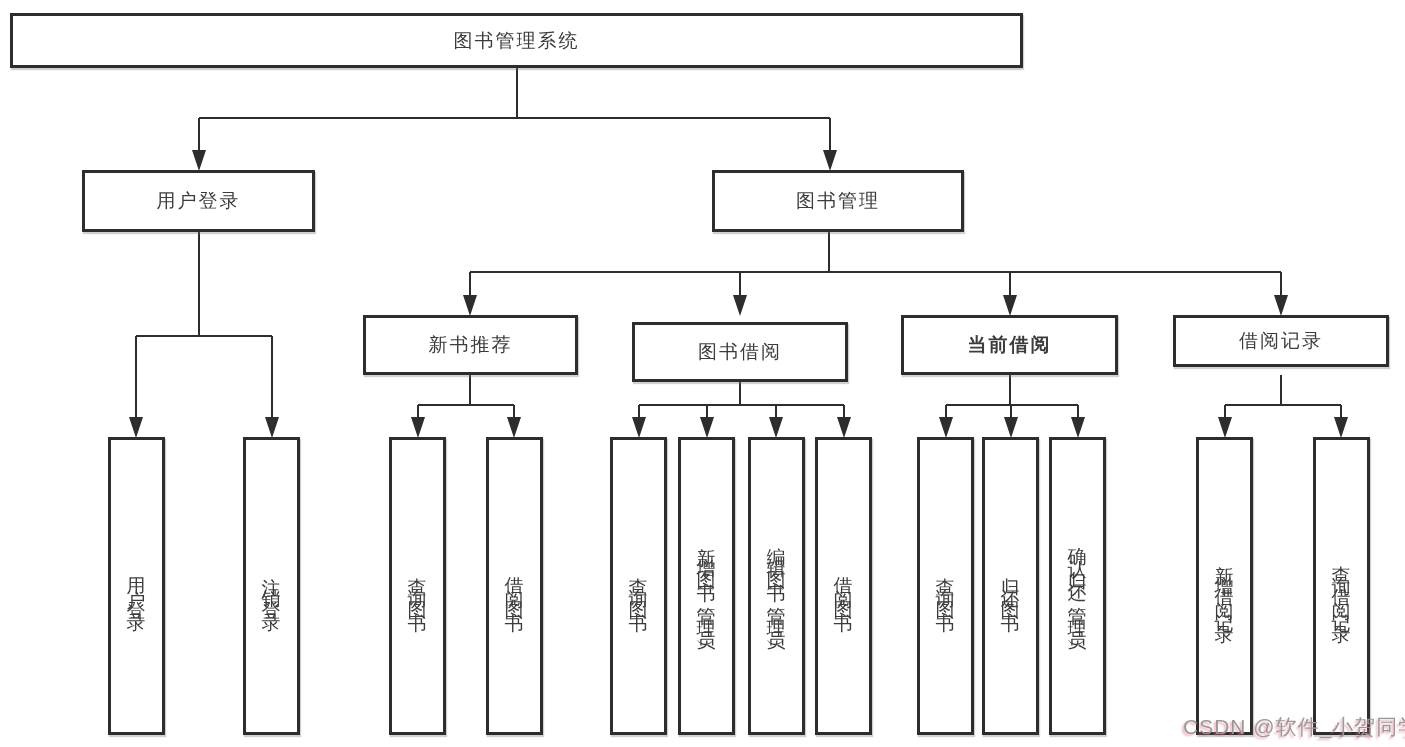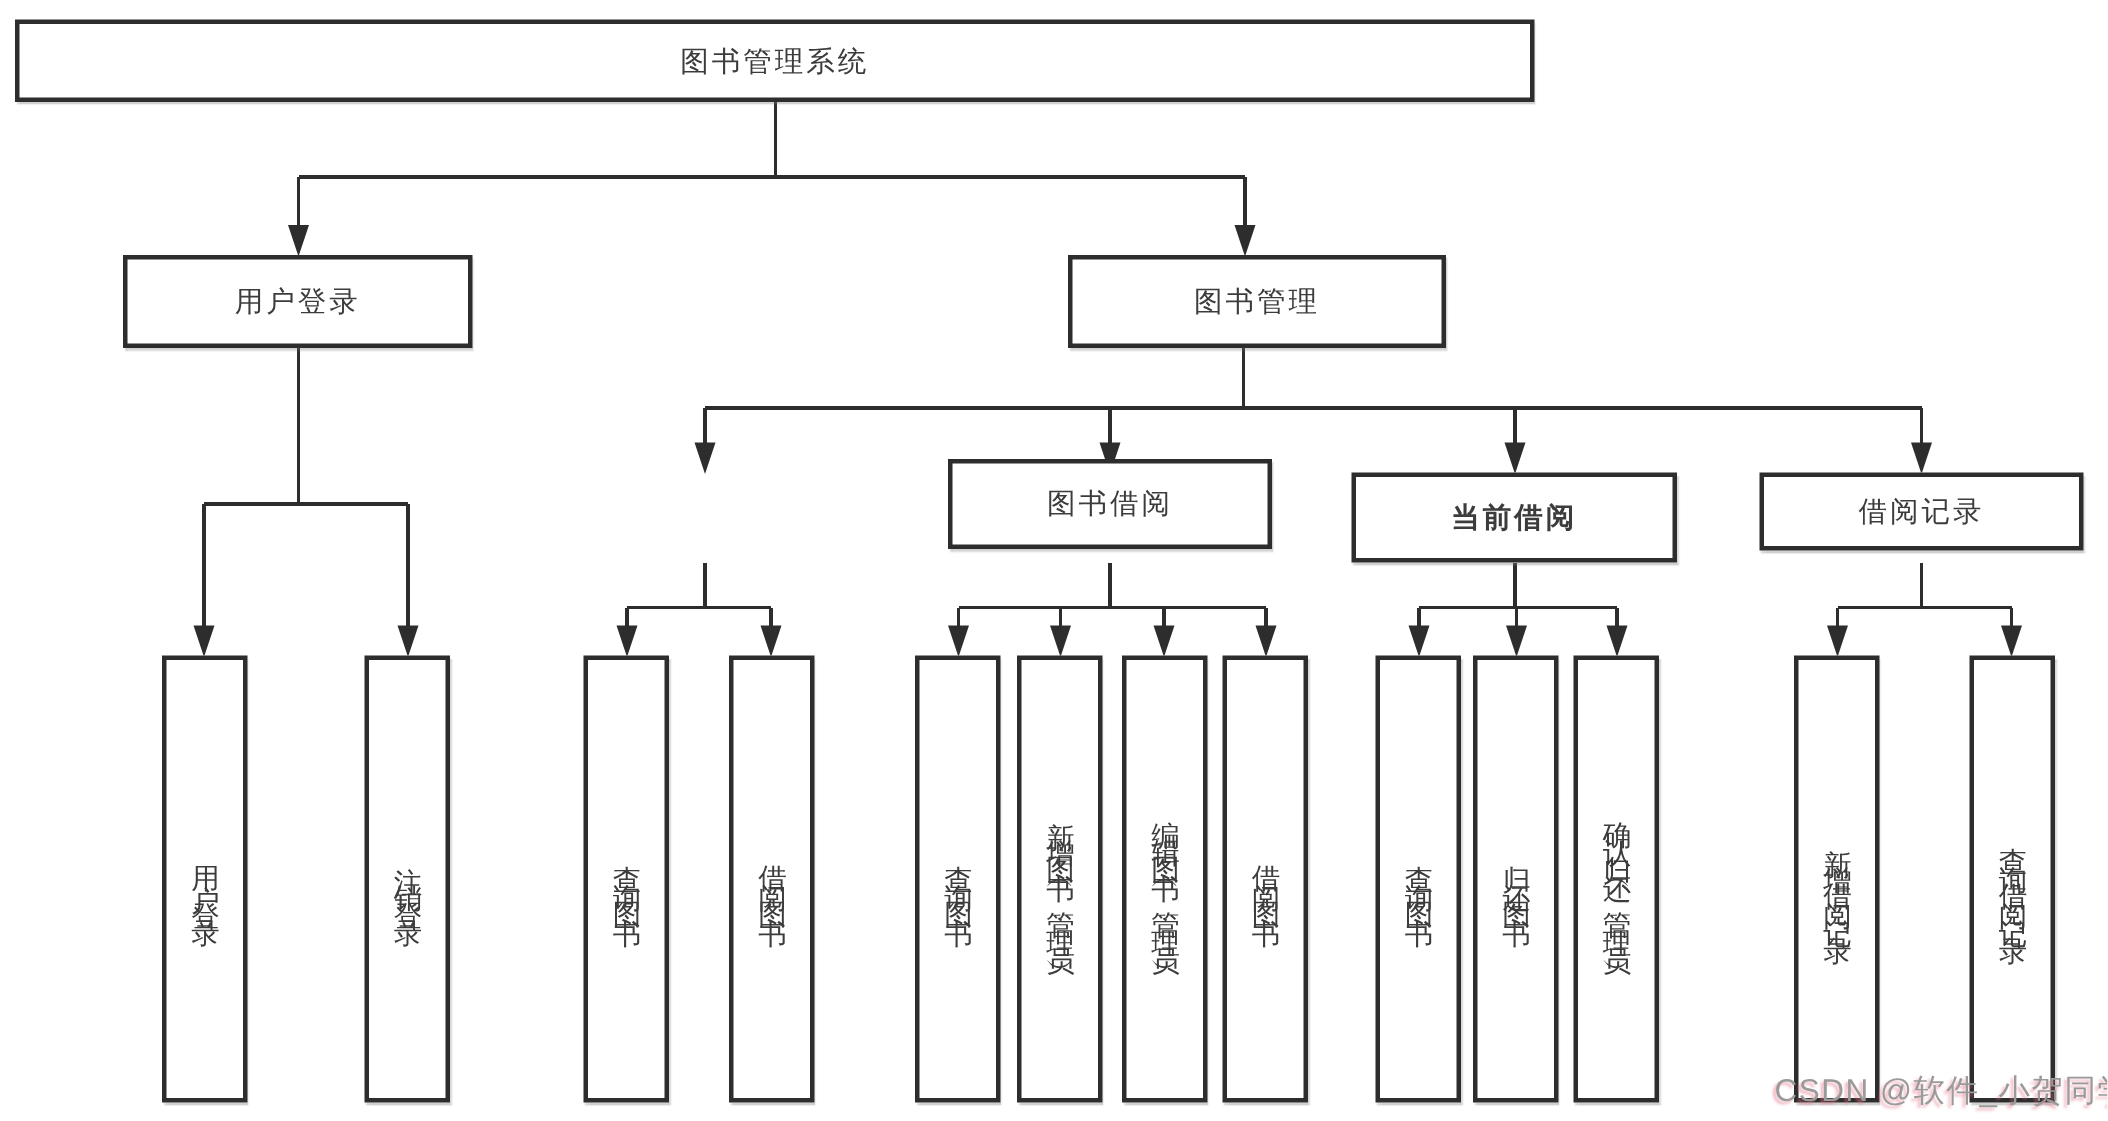--- a/index.html
+++ b/index.html
@@ -115,21 +115,24 @@
     <span>图书管理系统</span>
   </div>
 
   <div class="box h" style="left:82px; top:170px; width:233px; height:62px;">
     <span>用户登录</span>
   </div>
   <div class="box h" style="left:712px; top:170px; width:252px; height:62px;">
     <span>图书管理</span>
   </div>
 
-  <div class="box h" style="left:632px; top:306px; width:216px; height:60px;">
+  <div class="box h" style="left:363px; top:315px; width:215px; height:60px;">
+    <span>新书推荐</span>
+  </div>
+  <div class="box h" style="left:632px; top:322px; width:216px; height:60px;">
     <span>图书借阅</span>
   </div>
   <div class="box h" style="left:901px; top:315px; width:217px; height:60px;font-weight:bold;">
     <span>当前借阅</span>
   </div>
   <div class="box h" style="left:1173px; top:315px; width:216px; height:52px;">
     <span>借阅记录</span>
   </div>
 
   <div class="box v" style="left:108px; top:437px; width:57px; height:298px;">

